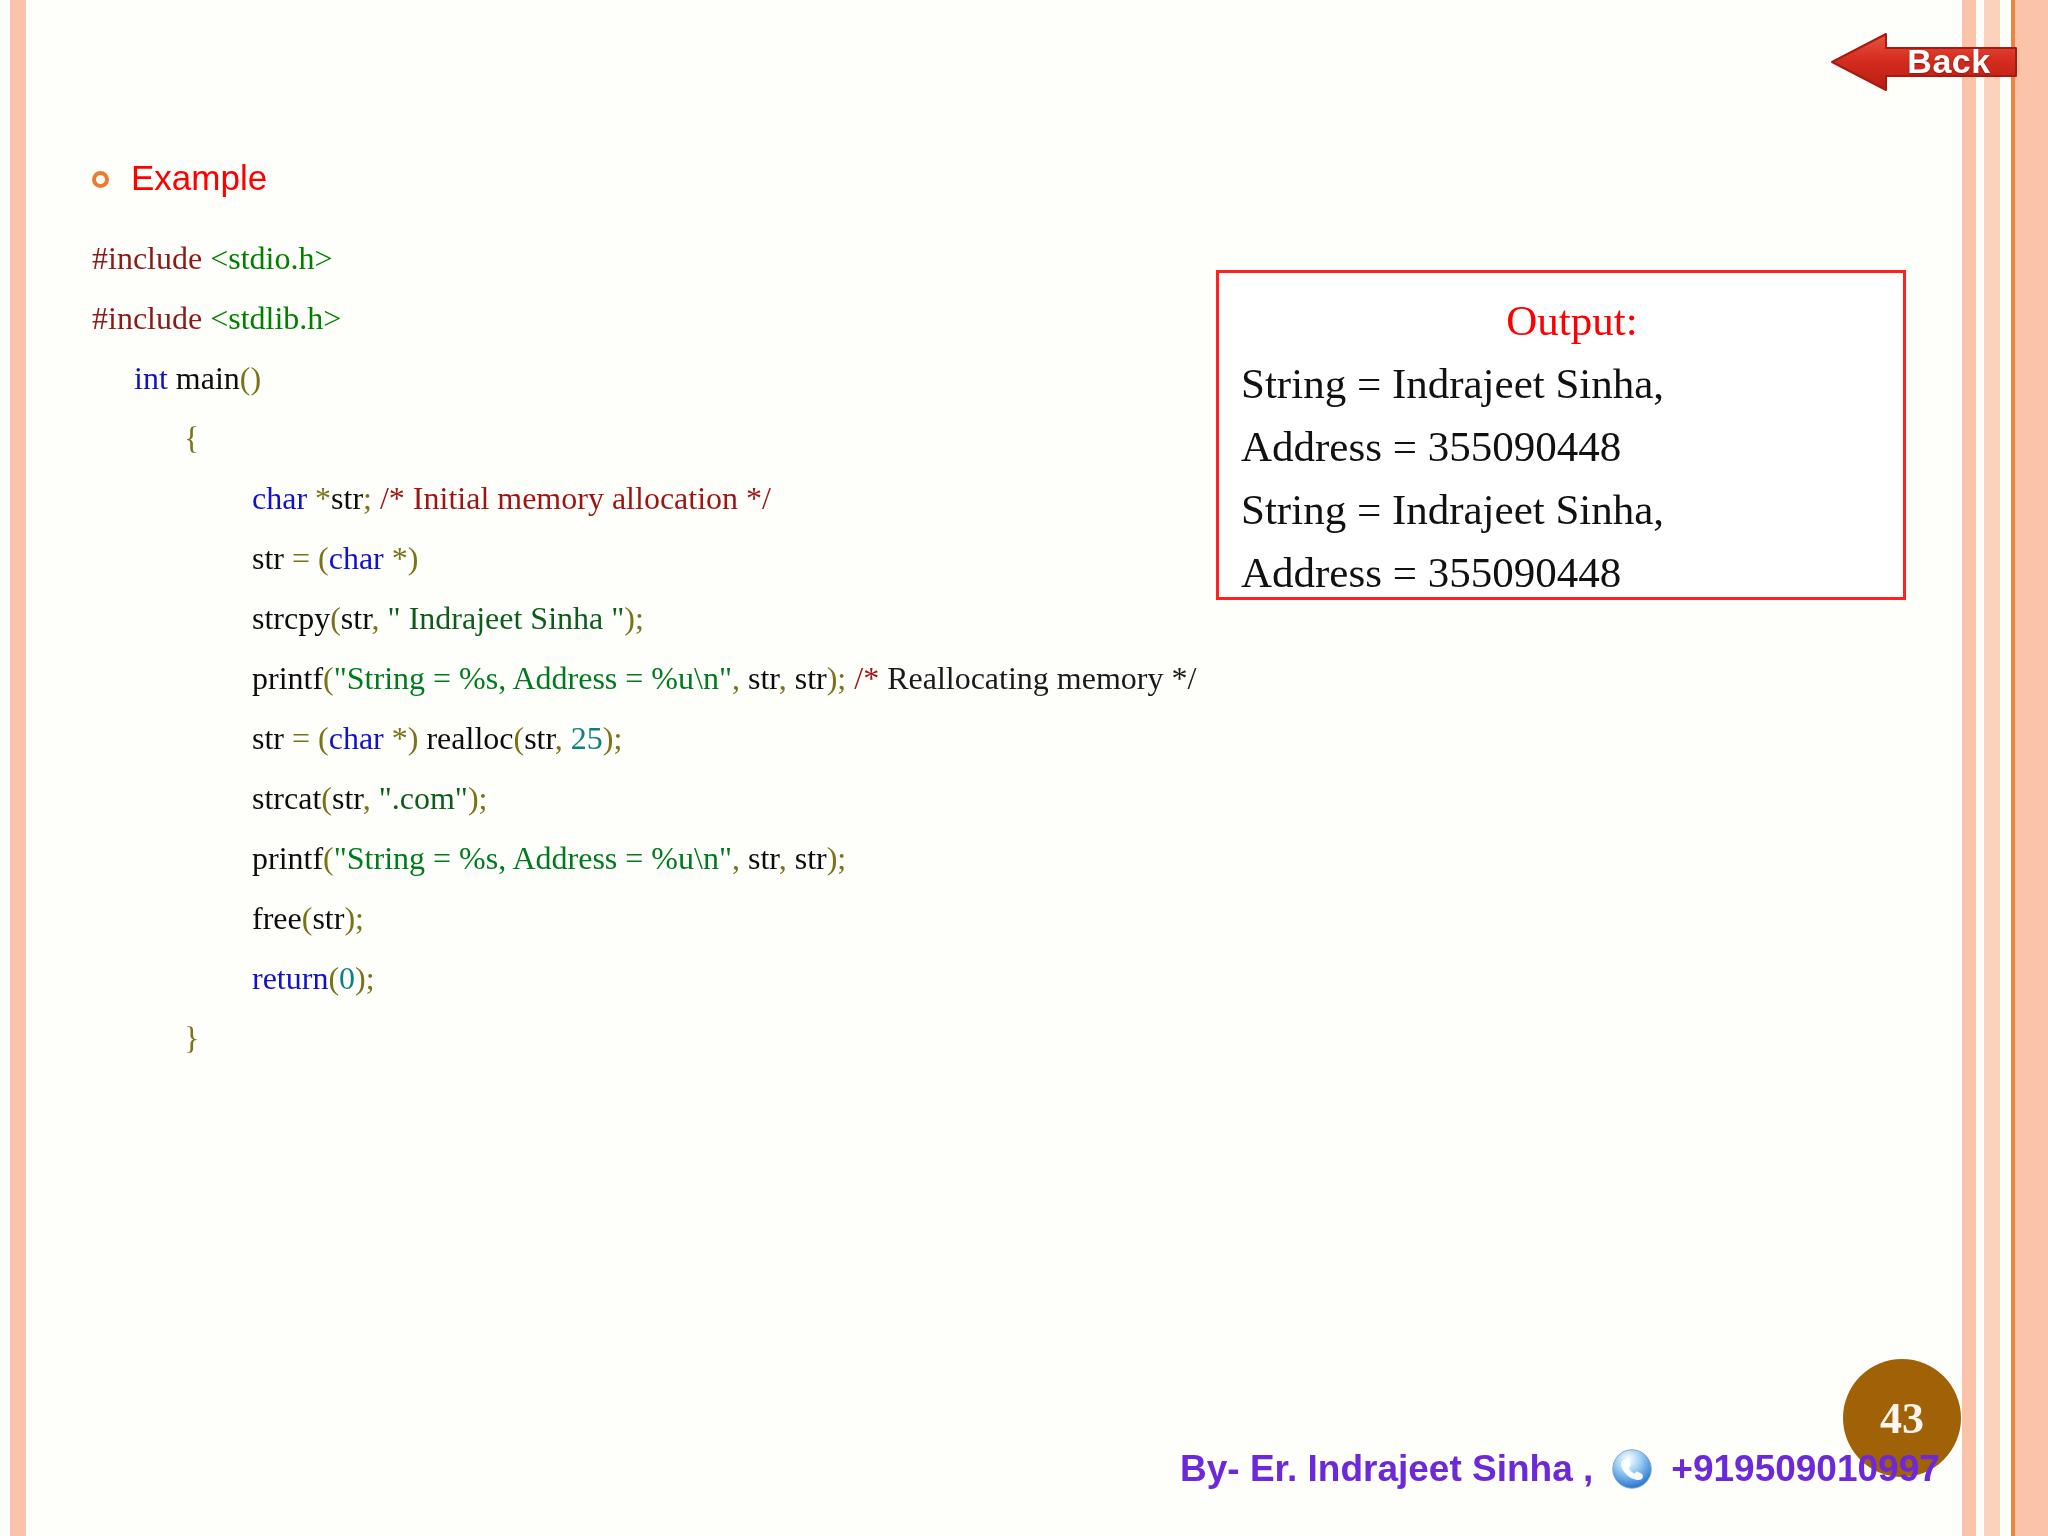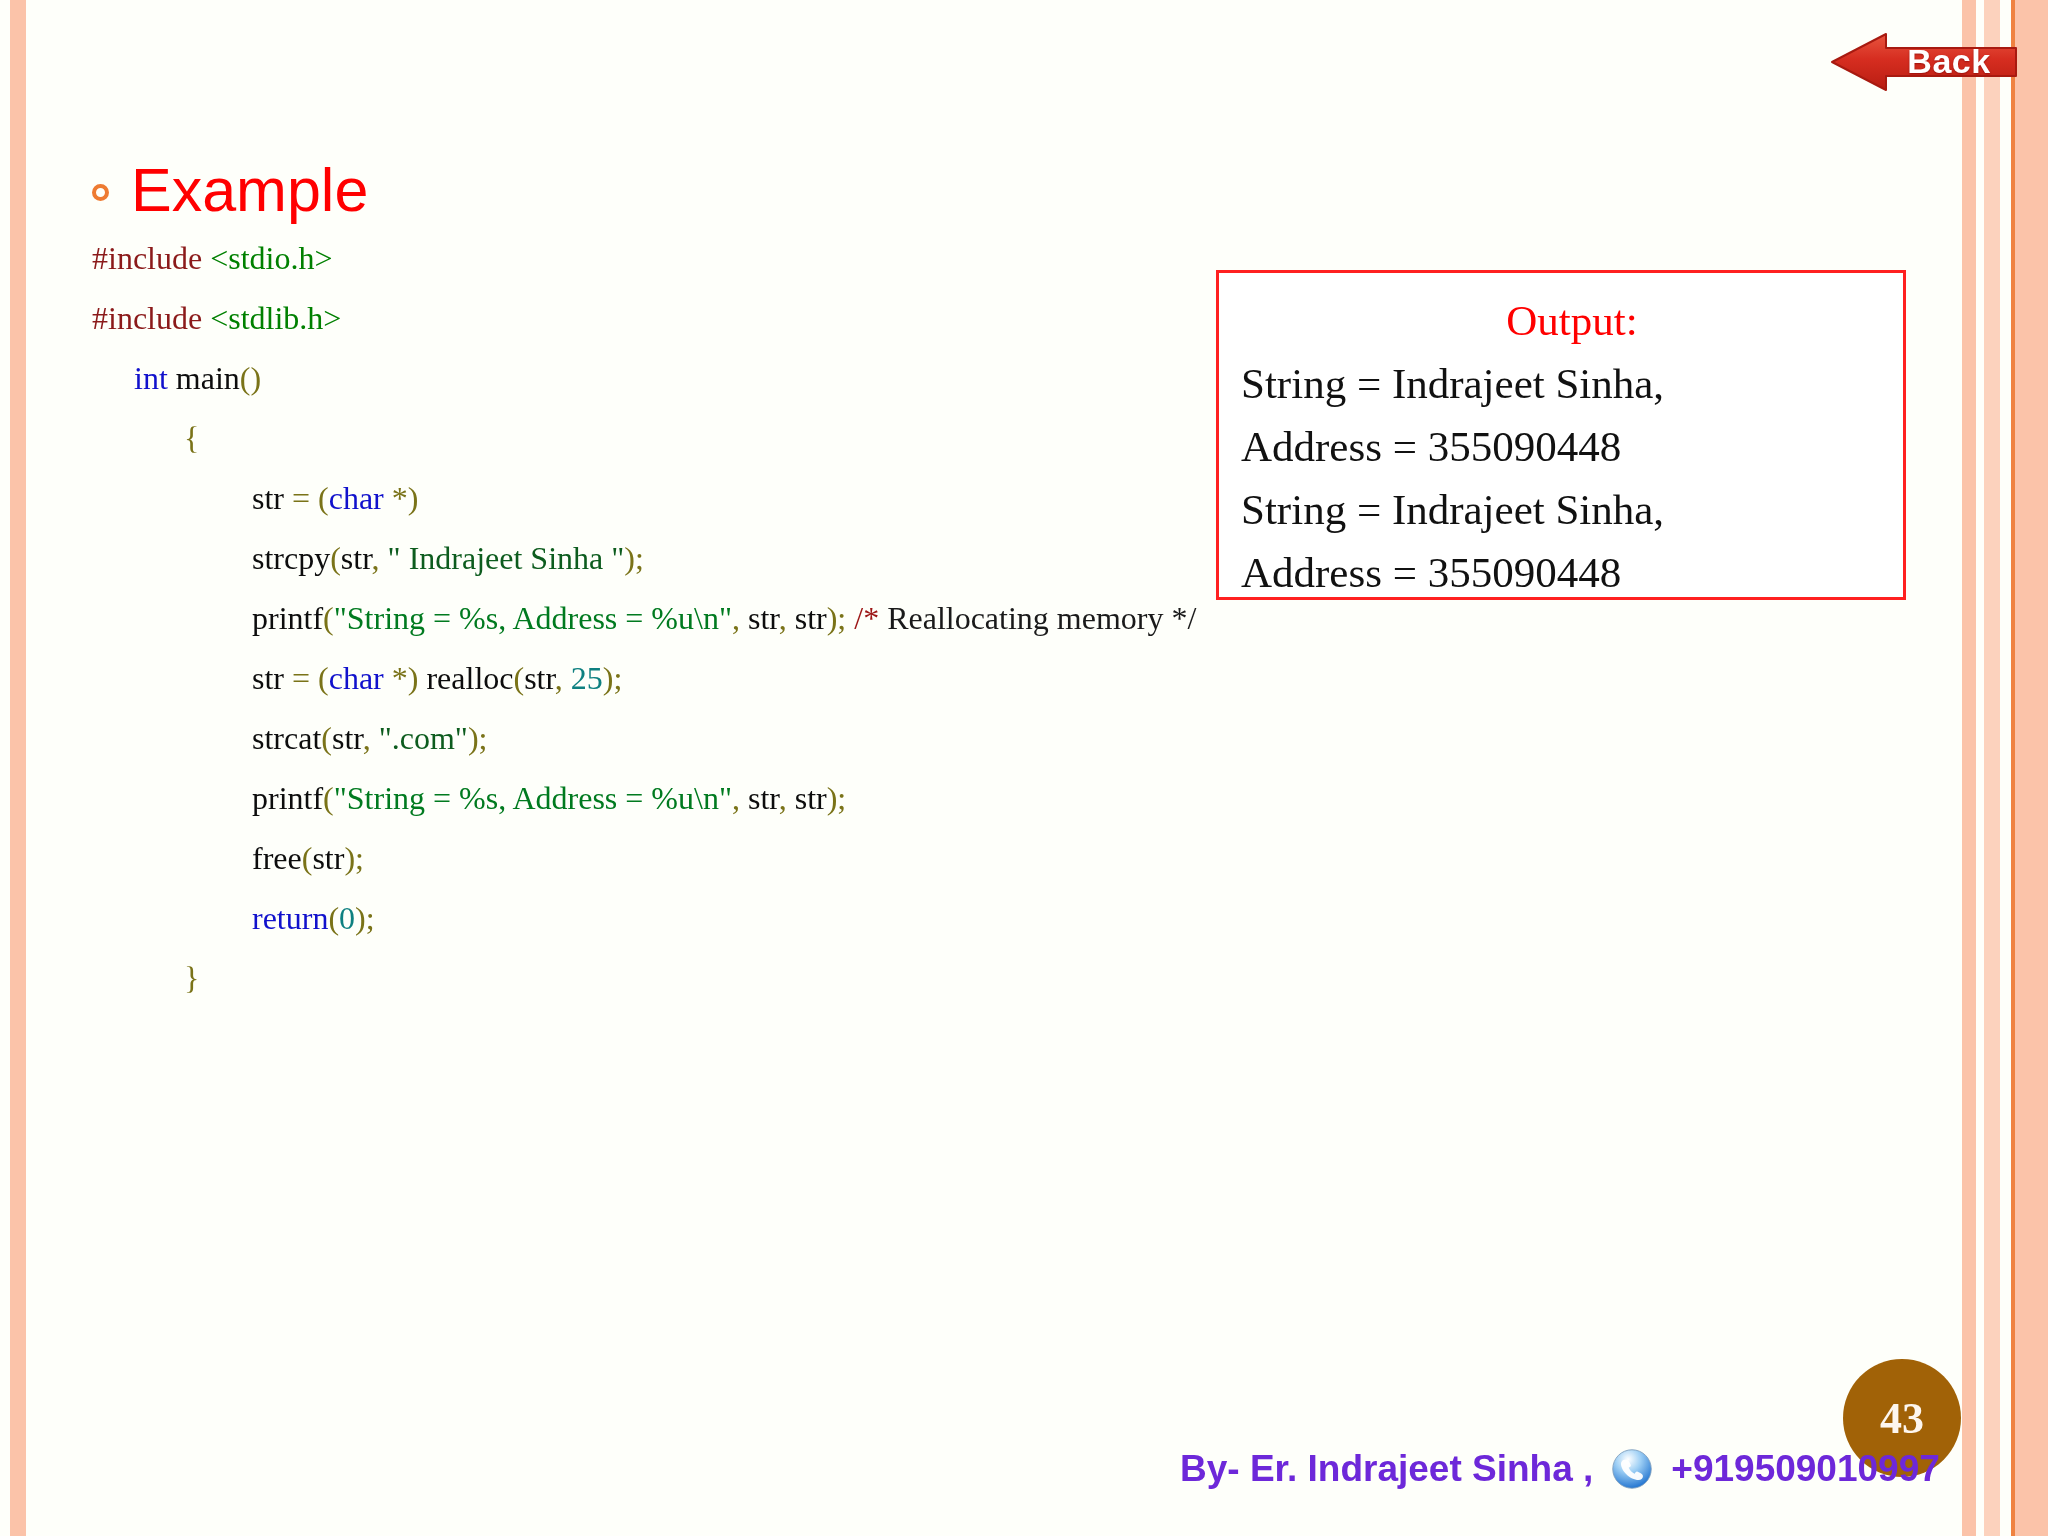--- a/index.html
+++ b/index.html
@@ -69,21 +69,21 @@
     width: 17px;
     height: 17px;
     border: 4px solid #ee7b32;
     border-radius: 50%;
     box-sizing: border-box;
     flex: 0 0 auto;
     margin-top: 4px;
   }
   #heading-text {
     font-family: "Liberation Sans", sans-serif;
-    font-size: 61px;
+    font-size: 35px;
     color: #ff0000;
     line-height: 1;
   }
 
   
   #code-block {
     position: absolute;
     left: 92px;
     top: 228px;
     width: 1800px;
@@ -206,20 +206,21 @@
   <div id="heading-row">
     <div id="bullet-ring"></div>
     <div id="heading-text">Example</div>
   </div>
 
   <div id="code-block">
       <div class="code-line ind0"><span class="t-pre">#include </span><span class="t-hdr">&lt;stdio.h&gt;</span></div>
       <div class="code-line ind0"><span class="t-pre">#include </span><span class="t-hdr">&lt;stdlib.h&gt;</span></div>
       <div class="code-line ind1"><span class="t-kw">int </span><span class="t-plain">main</span><span class="t-punc">()</span></div>
       <div class="code-line ind2"><span class="t-punc">{</span></div>
+      <div class="code-line ind3"><span class="t-kw">char </span><span class="t-punc">*</span><span class="t-plain">str</span><span class="t-punc">;</span><span class="t-cmt"> /* Initial memory allocation */</span></div>
       <div class="code-line ind3"><span class="t-plain">str </span><span class="t-punc">= (</span><span class="t-kw">char </span><span class="t-punc">*)</span></div>
       <div class="code-line ind3"><span class="t-plain">strcpy</span><span class="t-punc">(</span><span class="t-plain">str</span><span class="t-punc">, </span><span class="t-strd">" Indrajeet Sinha "</span><span class="t-punc">);</span></div>
       <div class="code-line ind3"><span class="t-plain">printf</span><span class="t-punc">(</span><span class="t-str">"String = %s, Address = %u\n"</span><span class="t-punc">, </span><span class="t-plain">str</span><span class="t-punc">, </span><span class="t-plain">str</span><span class="t-punc">);</span><span class="t-cmt"> /*</span><span class="t-cmt-sm"> Reallocating memory */</span></div>
       <div class="code-line ind3"><span class="t-plain">str </span><span class="t-punc">= (</span><span class="t-kw">char </span><span class="t-punc">*)</span><span class="t-plain"> realloc</span><span class="t-punc">(</span><span class="t-plain">str</span><span class="t-punc">, </span><span class="t-num">25</span><span class="t-punc">);</span></div>
       <div class="code-line ind3"><span class="t-plain">strcat</span><span class="t-punc">(</span><span class="t-plain">str</span><span class="t-punc">, </span><span class="t-strd">".com"</span><span class="t-punc">);</span></div>
       <div class="code-line ind3"><span class="t-plain">printf</span><span class="t-punc">(</span><span class="t-str">"String = %s, Address = %u\n"</span><span class="t-punc">, </span><span class="t-plain">str</span><span class="t-punc">, </span><span class="t-plain">str</span><span class="t-punc">);</span></div>
       <div class="code-line ind3"><span class="t-plain">free</span><span class="t-punc">(</span><span class="t-plain">str</span><span class="t-punc">);</span></div>
       <div class="code-line ind3"><span class="t-ret">return</span><span class="t-punc">(</span><span class="t-num">0</span><span class="t-punc">);</span></div>
       <div class="code-line ind2"><span class="t-punc">}</span></div>
     </div>

